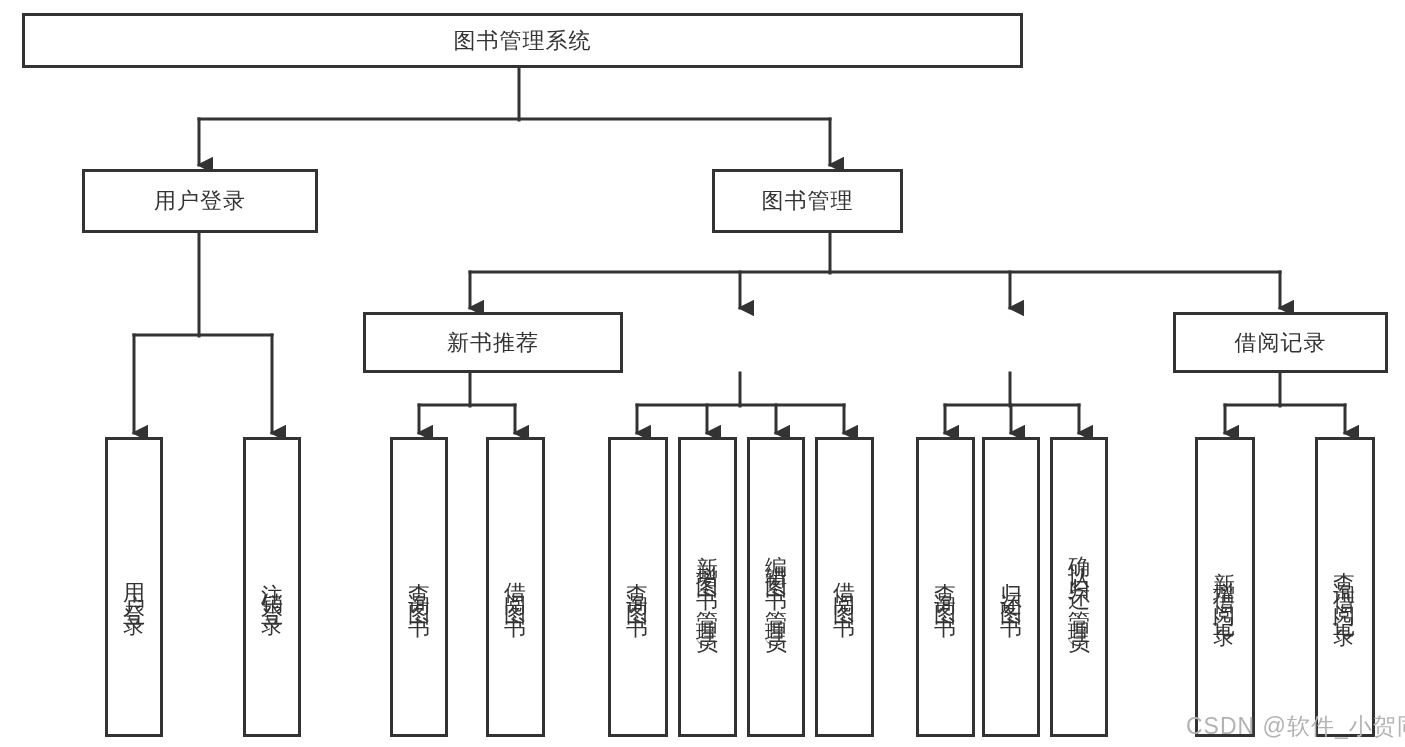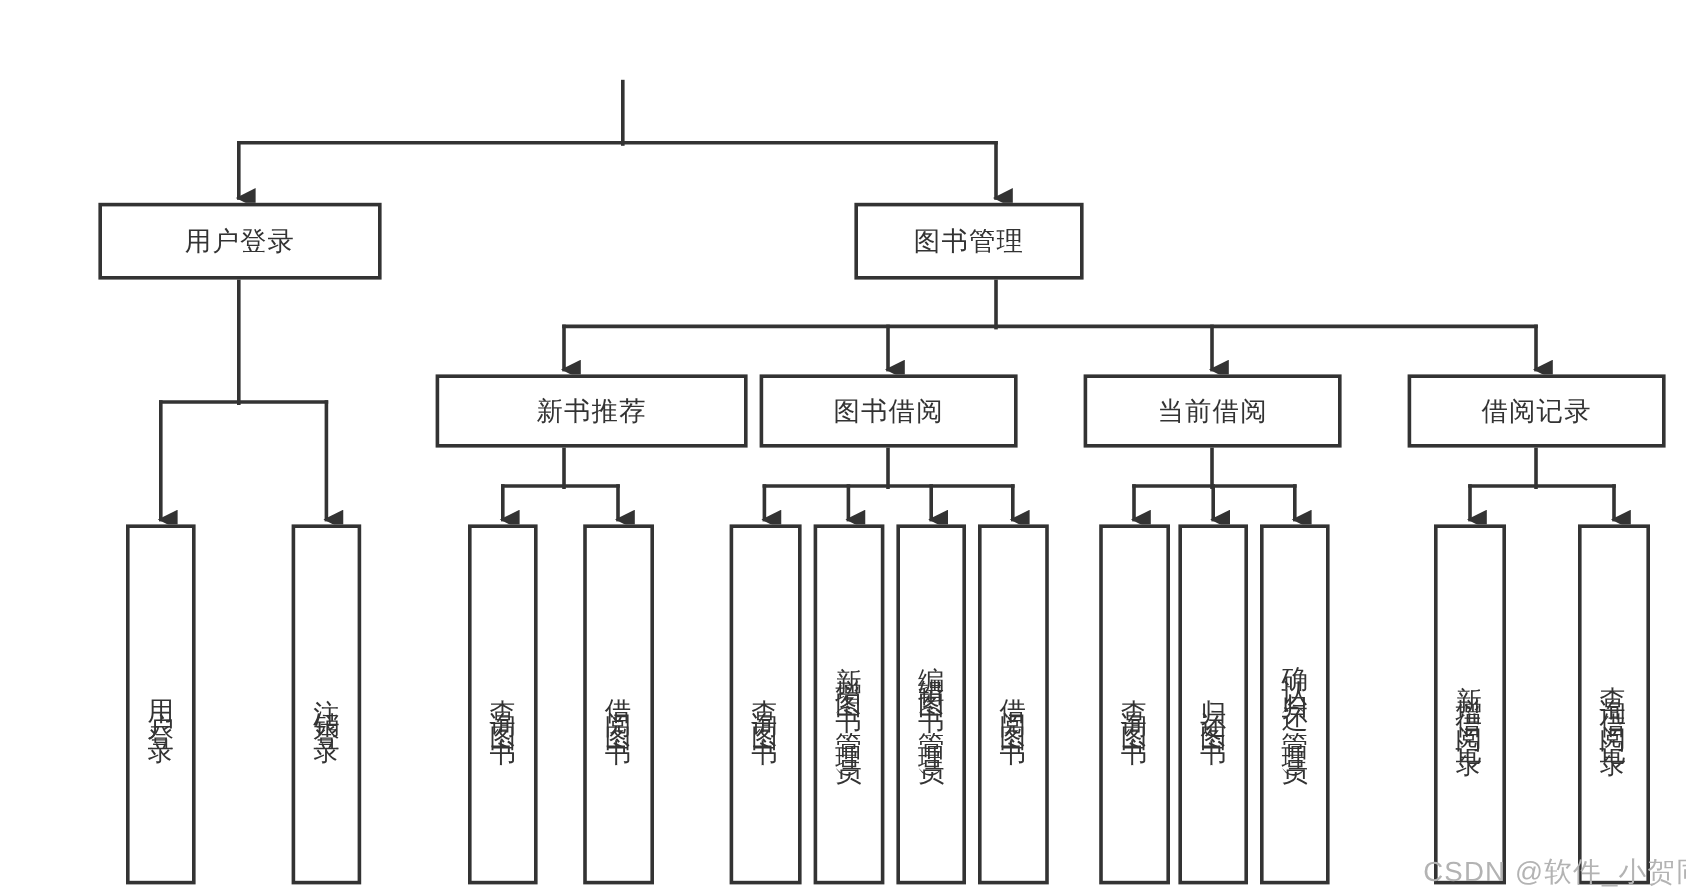--- a/index.html
+++ b/index.html
@@ -81,36 +81,33 @@
       <path d="M1011 405 V433" marker-end="url(#arrow)"></path>
       <path d="M1079 405 V433" marker-end="url(#arrow)"></path>
 
       <path d="M1280 373 V406"></path>
       <path d="M1225 405 H1345"></path>
       <path d="M1225 405 V433" marker-end="url(#arrow)"></path>
       <path d="M1345 405 V433" marker-end="url(#arrow)"></path>
     </g>
   </svg>
 
+  <div id="n-root" class="box">
+    <span>图书管理系统</span>
+  </div>
 
   <div id="n-user" class="box">
     <span>用户登录</span>
   </div>
   <div id="n-mgmt" class="box">
     <span>图书管理</span>
   </div>
 
   <div id="n-rec" class="box">
     <span>新书推荐</span>
-  </div>
-  <div id="n-borrow" class="box">
-    <span>图书借阅</span>
-  </div>
-  <div id="n-current" class="box">
-    <span>当前借阅</span>
   </div>
   <div id="n-records" class="box">
     <span>借阅记录</span>
   </div>
 
   <div id="l1" class="leaf">
     <span class="vlabel">用户登录</span>
   </div>
   <div id="l2" class="leaf">
     <span class="vlabel">注销登录</span>

